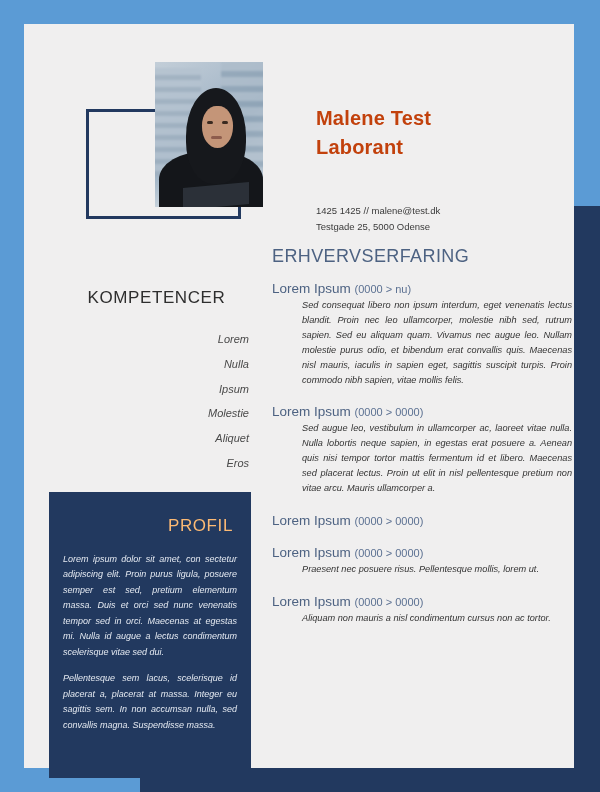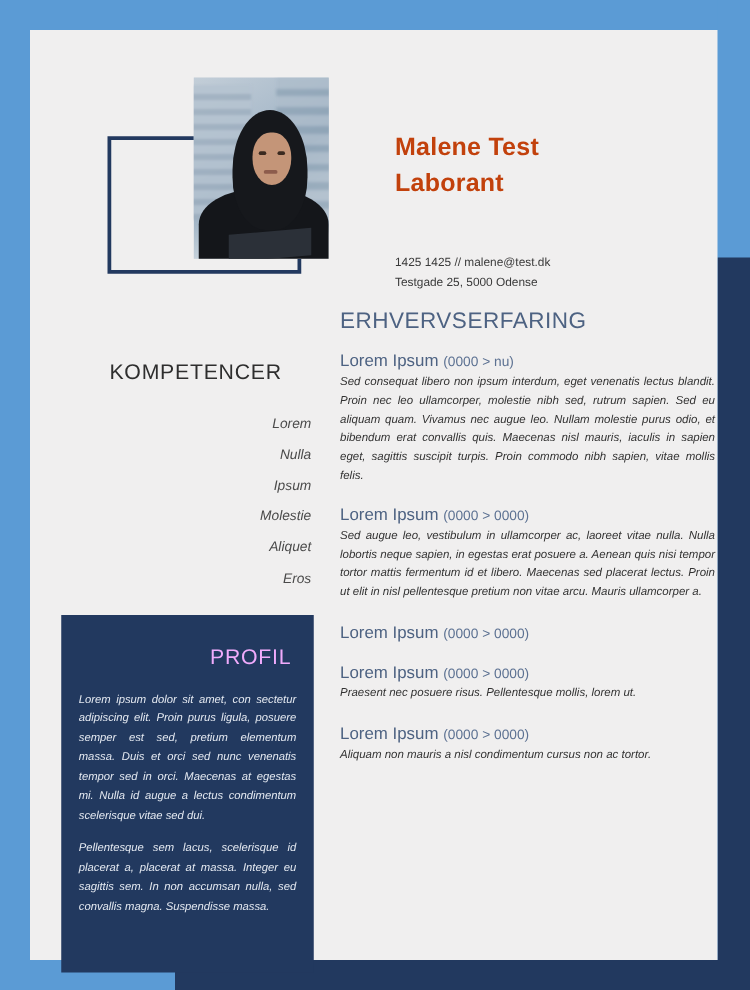--- a/index.html
+++ b/index.html
@@ -86,34 +86,35 @@
     font-size:18px; font-weight:400; color:#3c3c3c;
     letter-spacing:.4px; margin:26px 0 12px;
   }
   .entry { margin-bottom:17px; }
   .entry h3 { font-size:13.5px; font-weight:400; color:#4d6282; margin-bottom:2px; }
   .entry h3 .dates { font-size:11px; color:#5c7characters; }
   .entry h3 .dates { font-size:11px; color:#5c7192; }
   .entry p {
     font-size:9.2px; font-style:italic; color:#333; line-height:1.62;
     text-align:justify;
+    margin-left:30px;
   }
 
   
   .komp { position:absolute; left:40px; top:264px; width:185px; text-align:right; }
   .komp h2 { font-size:17px; font-weight:400; color:#2e2e2e;
     letter-spacing:.6px; text-align:center; margin-bottom:19px; }
   .komp ul { list-style:none; }
   .komp li { font-size:11px; font-style:italic; color:#4a4a4a; line-height:2.25; }
 
   .profil {
     position:absolute; left:25px; top:468px; width:202px; height:286px;
     background:#22395f; padding:16px 14px 0;
   }
-  .profil h2 { font-size:17px; font-weight:400; color:#f0abfc;
+  .profil h2 { font-size:17px; font-weight:400; color:#fdba74;
     letter-spacing:.6px; text-align:right; margin:8px 4px 16px 0; }
   .profil p { font-size:9px; font-style:italic; color:#e4e9f1;
     line-height:1.72; text-align:justify; margin-bottom:11px; }
 </style>
 </head>
 <body>
 
 <div class="bar bar-top"></div>
 <div class="bar bar-left"></div>
 <div class="bar bar-right-top"></div>

